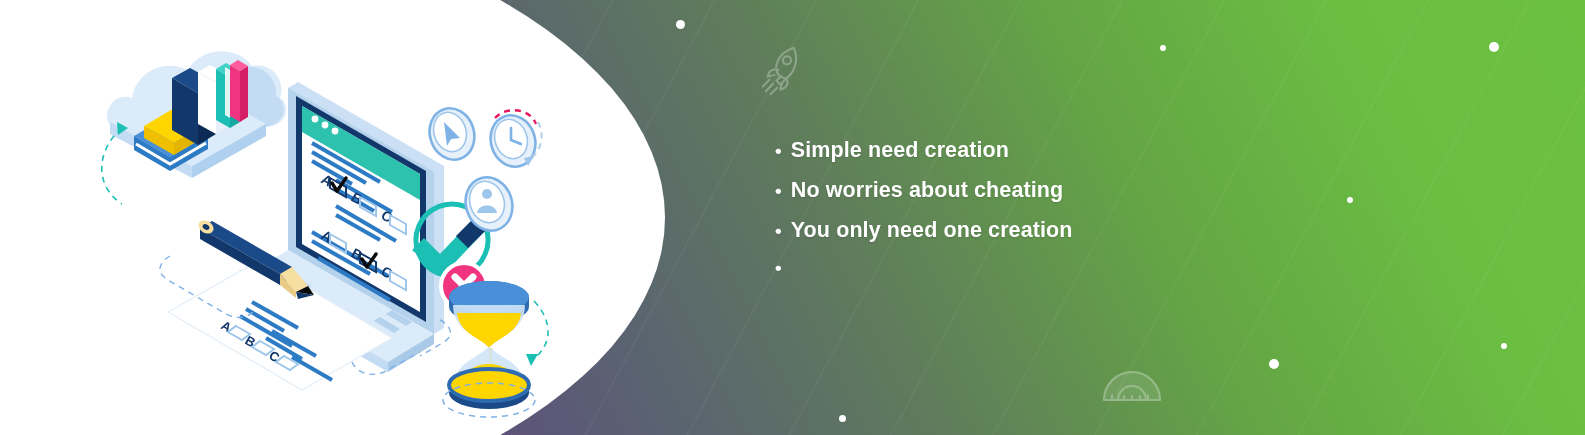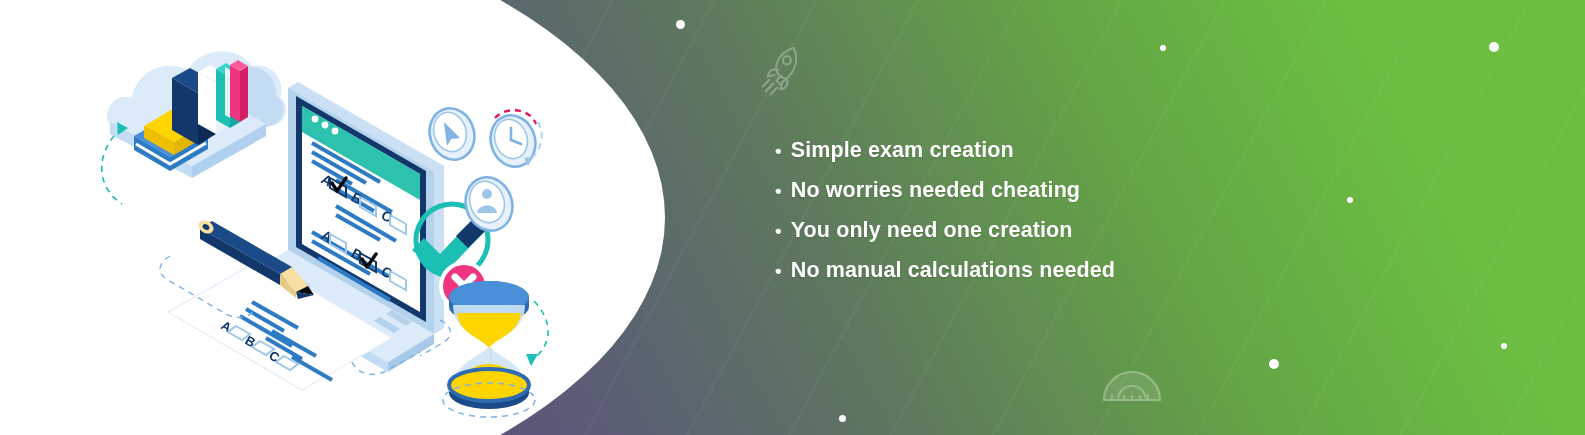--- a/index.html
+++ b/index.html
@@ -97,33 +97,32 @@
       <path d="M32 40 L32 36"></path>
       <path d="M40 40 L40 36"></path>
       <path d="M48 40 L48 35"></path>
       <path d="M12 40 L12 35"></path>
     </svg>
   </div>
 
   <div class="bullets">
     <div class="bullet-row">
       <span class="bullet-mark">•</span>
-      <span class="bullet-text">Simple exam creation</span>
+      <span class="bullet-text">Simple need creation</span>
     </div>
     <div class="bullet-row">
       <span class="bullet-mark">•</span>
-      <span class="bullet-text">No worries needed cheating</span>
+      <span class="bullet-text">No worries about cheating</span>
     </div>
     <div class="bullet-row">
       <span class="bullet-mark">•</span>
       <span class="bullet-text">You only need one creation</span>
     </div>
     <div class="bullet-row">
       <span class="bullet-mark">•</span>
-      <span class="bullet-text">No manual calculations needed</span>
     </div>
   </div>
 
   <div class="illustration">
     <svg viewBox="0 0 540 420" xmlns="http://www.w3.org/2000/svg">
 
       <g>
         <path d="M86 122 C70 122 62 108 70 96 C74 88 84 85 92 88 C96 62 124 48 148 60 C160 38 196 34 212 56 C232 52 246 70 240 88 C250 94 248 112 232 116 C214 120 104 124 86 122 Z" fill="#DCEBFA"></path>
         <path d="M196 60 C216 50 238 64 236 86 C248 92 246 112 230 116 C214 120 162 120 150 116 L152 74 Z" fill="#C3DCF4"></path>
 

